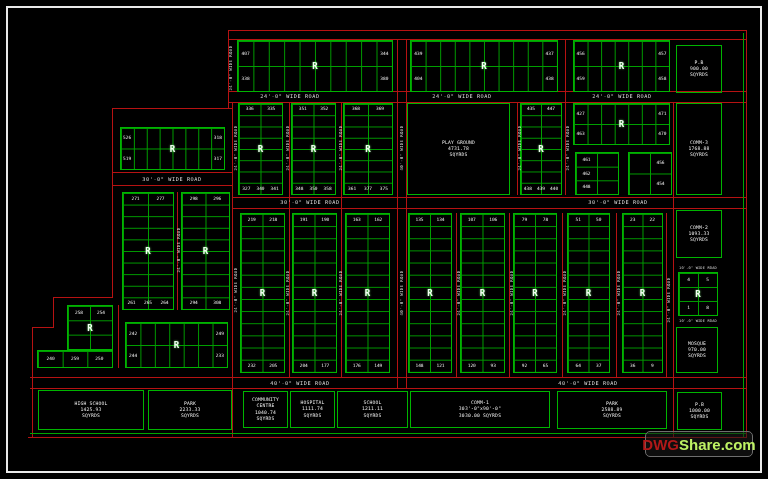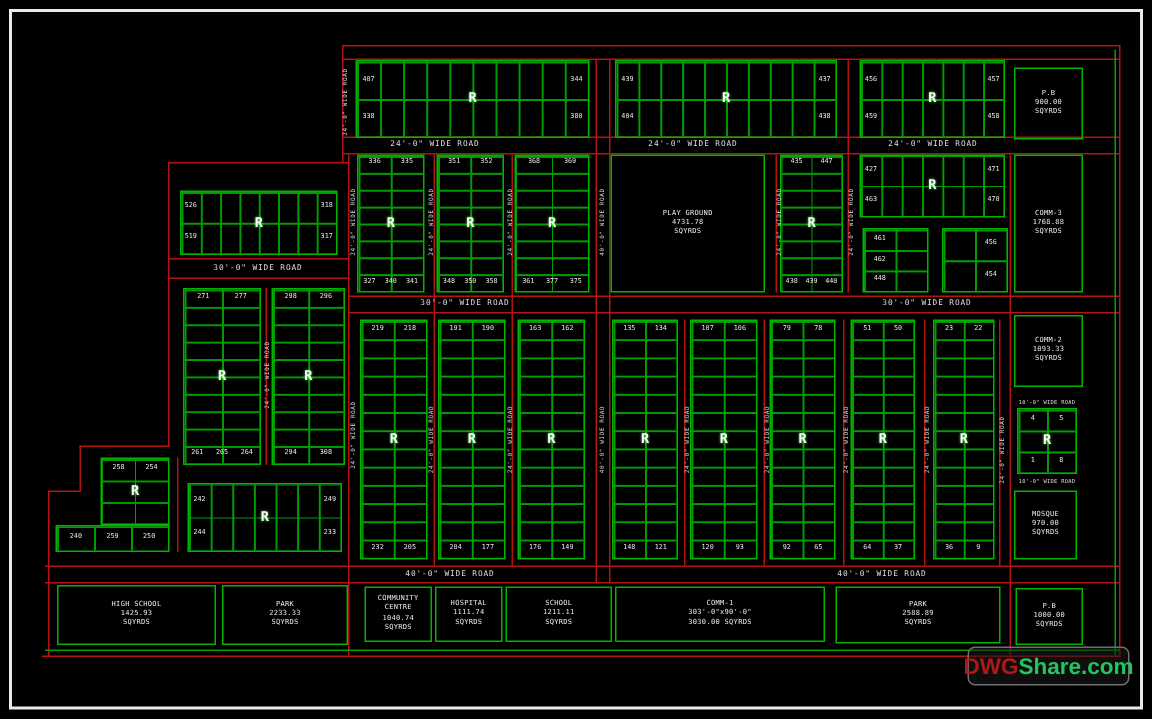--- a/index.html
+++ b/index.html
@@ -334,15 +334,15 @@
       <div class="rlv" style="left: 567px; top: 148px;">24'-0" WIDE ROAD</div>
       <div class="rlv" style="left: 458px; top: 293px;">24'-0" WIDE ROAD</div>
       <div class="rlv" style="left: 511px; top: 293px;">24'-0" WIDE ROAD</div>
       <div class="rlv" style="left: 564px; top: 293px;">24'-0" WIDE ROAD</div>
       <div class="rlv" style="left: 618px; top: 293px;">24'-0" WIDE ROAD</div>
       <div class="rlv" style="left: 668px; top: 300px;">24'-0" WIDE ROAD</div>
     </div>
   <div id="frame"></div>
   <div id="wm" style="left: 645px; top: 431px; width: 106px; height: 24px;">
     <span style="color: rgb(176, 24, 24);">DWG</span>
-      <span style="color: #22c55e;">Share.com</span>
+      <span style="color: #bef264;">Share.com</span>
   </div>
 </div>
 
 </body></html>

